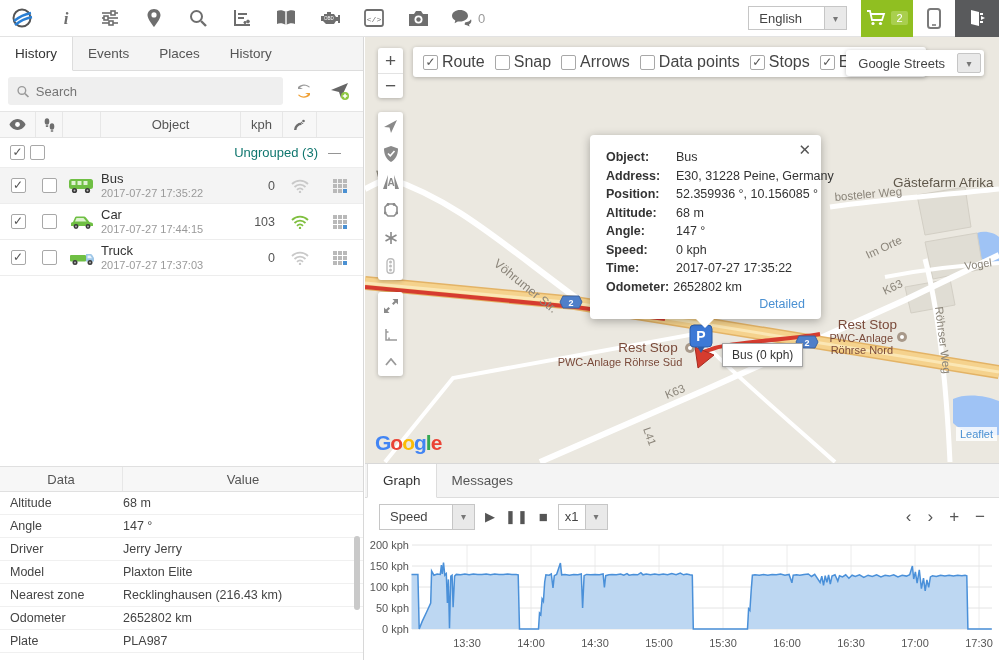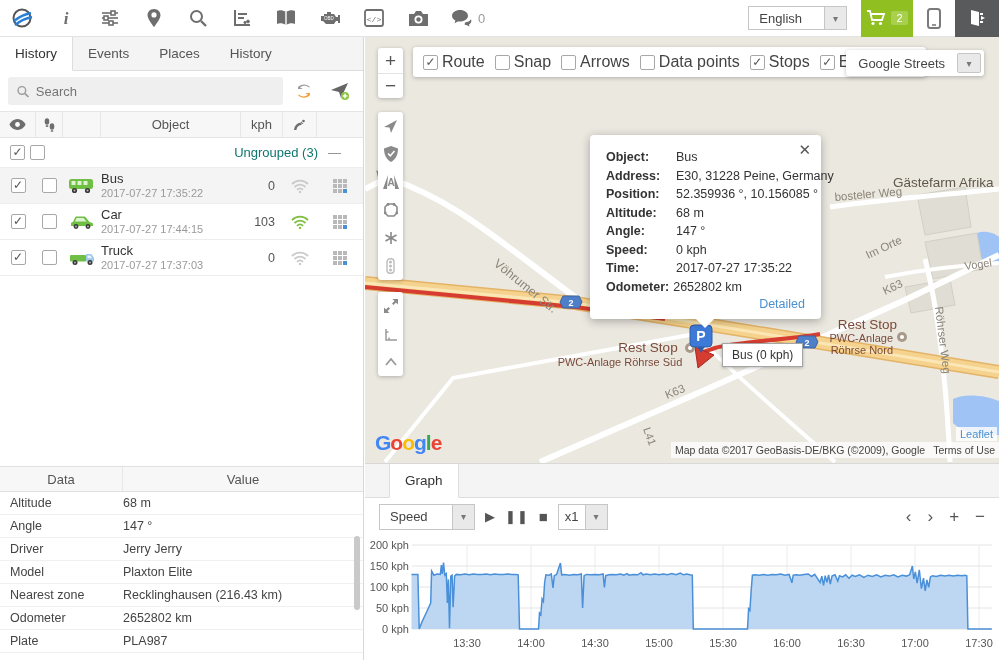--- a/index.html
+++ b/index.html
@@ -700,29 +700,26 @@
         <span class="pl" style="width:auto;margin-right:4px">Odometer:</span>
         <span class="pv">2652802 km</span>
       </div>
     <span class="p-detailed link">Detailed</span>
   </div>
 
   <div class="bus-tip">Bus (0 kph)</div>
 
   <div class="glogo"><span style="color:#4285F4">G</span><span style="color:#EA4335">o</span><span style="color:#FBBC05">o</span><span style="color:#4285F4">g</span><span style="color:#34A853">l</span><span style="color:#EA4335">e</span></div>
   <div class="leaflet-chip link">Leaflet</div>
-  <div class="gattr">
-    <span>Map data ©2017 GeoBasis-DE/BKG (©2009), Google</span>
-    <span>Terms of Use</span>
-  </div>
 </div>
 
 <div class="bottom-panel">
   <div class="tabs">
-    <div class="tab active" style="margin-left:24px">Graph</div>
+    <div class="tab active" style="margin-left:2px">Graph</div>
+    <div class="tab">Messages</div>
   </div>
   <div class="g-toolbar">
     <div class="g-select" style="width:96px">
       <span class="txt" style="flex:1">Speed</span>
       <span class="sel-btn">▾</span>
     </div>
     <span class="gbtn">▶</span>
     <span class="gbtn" style="letter-spacing:1px">❚❚</span>
     <span class="gbtn" style="font-size:15px">■</span>
     <div class="g-select narrow">

